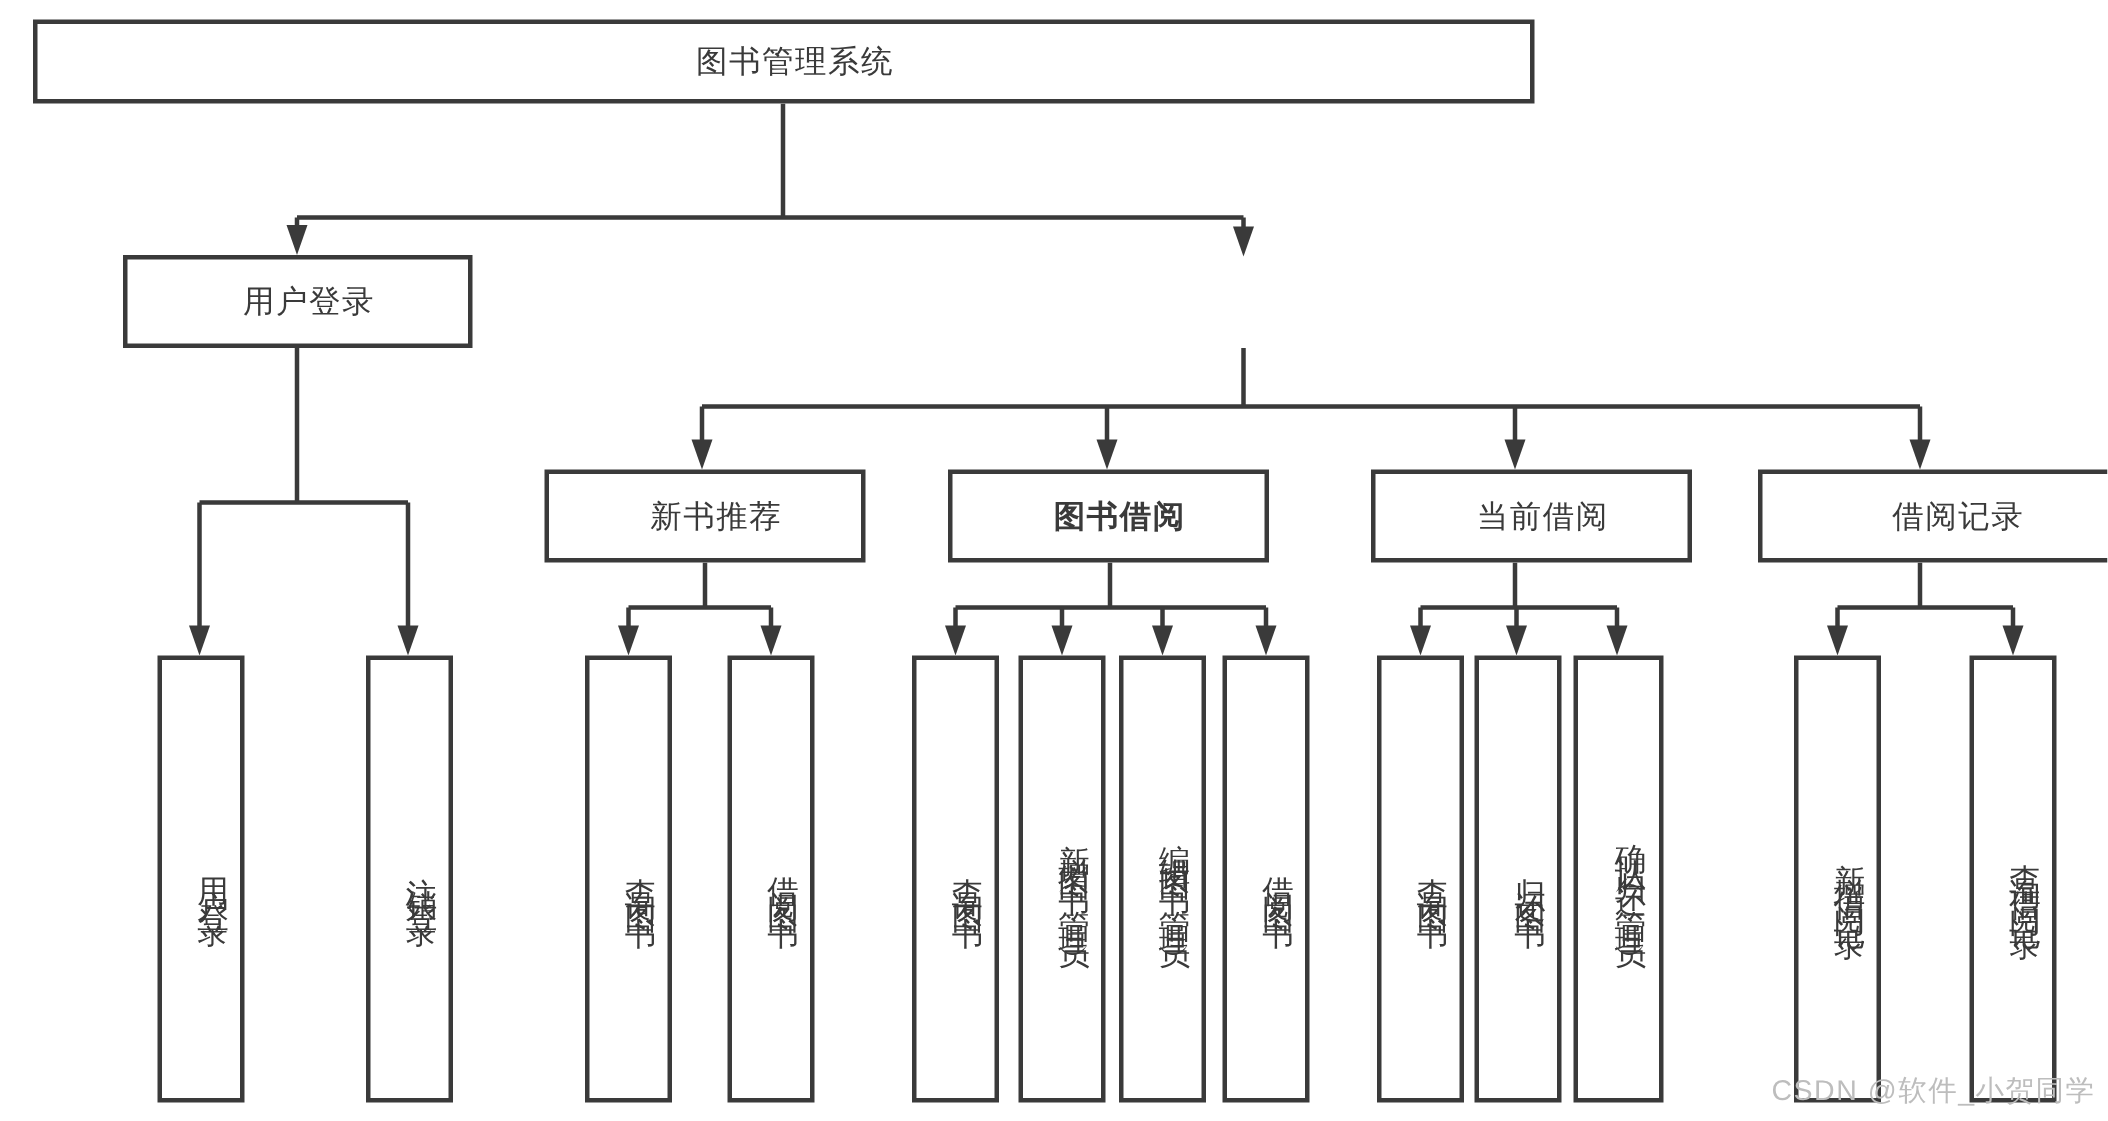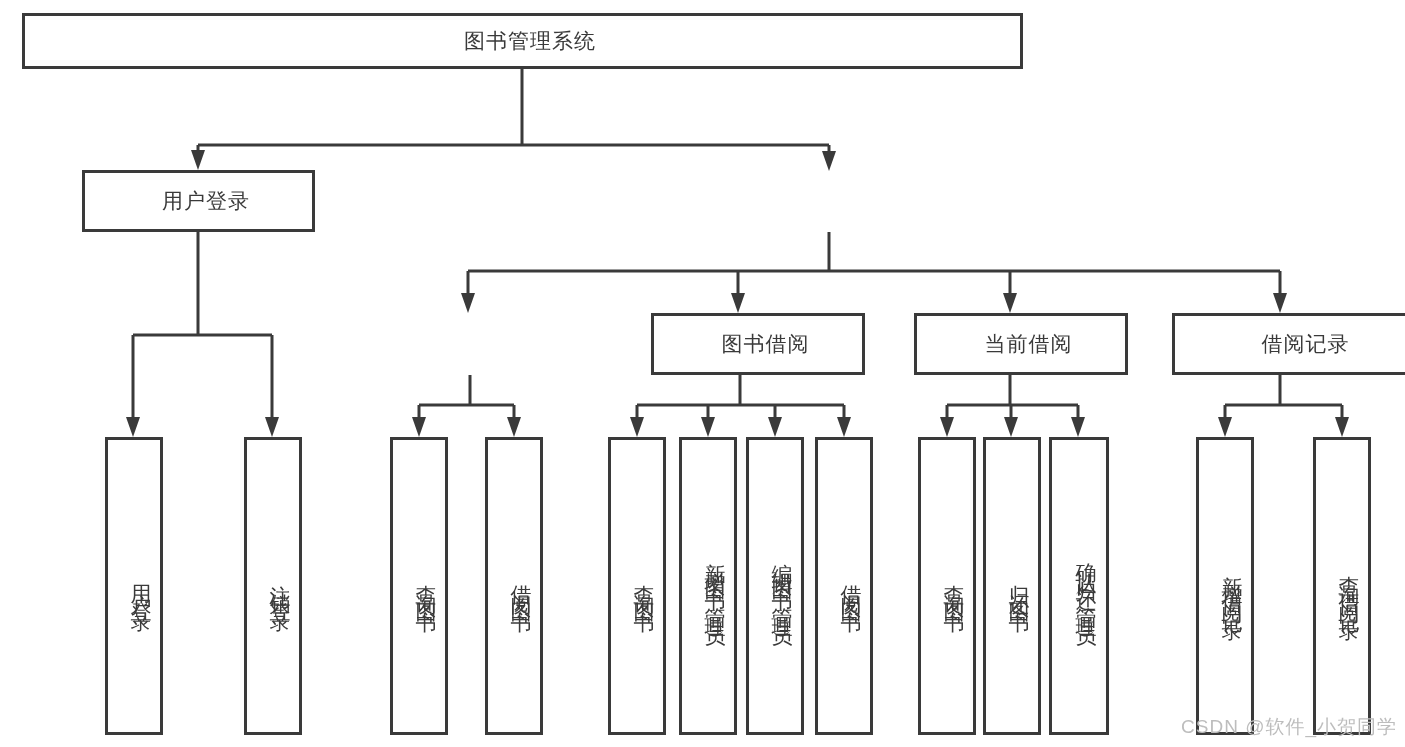--- a/index.html
+++ b/index.html
@@ -46,21 +46,21 @@
     font-size: 21px;
     letter-spacing: 1px;
     white-space: nowrap;
   }
   .root   { left: 22px;  top: 13px;  width: 1001px; height: 56px; }
   .branch { top: 170px; height: 62px; }
   .branch-0 { left: 82px;  width: 233px; }
   .branch-1 { left: 712px; width: 235px; }
   .module { top: 313px; height: 62px; width: 214px; }
   .module-0 { left: 363px; }
-  .module-1 { left: 651px; }
+  .module-1 { left: 632px; font-weight: bold; }
   .module-2 { left: 914px; }
   .module-3 { left: 1172px; width: 252px; }
   .leaf {
     top: 437px;
     width: 58px;
     height: 298px;
   }
   .leaf .vtext {
     writing-mode: vertical-rl;
     text-orientation: mixed;
@@ -116,20 +116,23 @@
   </svg>
 
   <div class="box root">
     <span class="hlabel">图书管理系统</span>
   </div>
 
   <div class="box branch branch-0">
     <span class="hlabel">用户登录</span>
   </div>
 
+  <div class="box module module-0">
+    <span class="hlabel">新书推荐</span>
+  </div>
   <div class="box module module-1">
     <span class="hlabel">图书借阅</span>
   </div>
   <div class="box module module-2">
     <span class="hlabel">当前借阅</span>
   </div>
   <div class="box module module-3">
     <span class="hlabel">借阅记录</span>
   </div>
 

